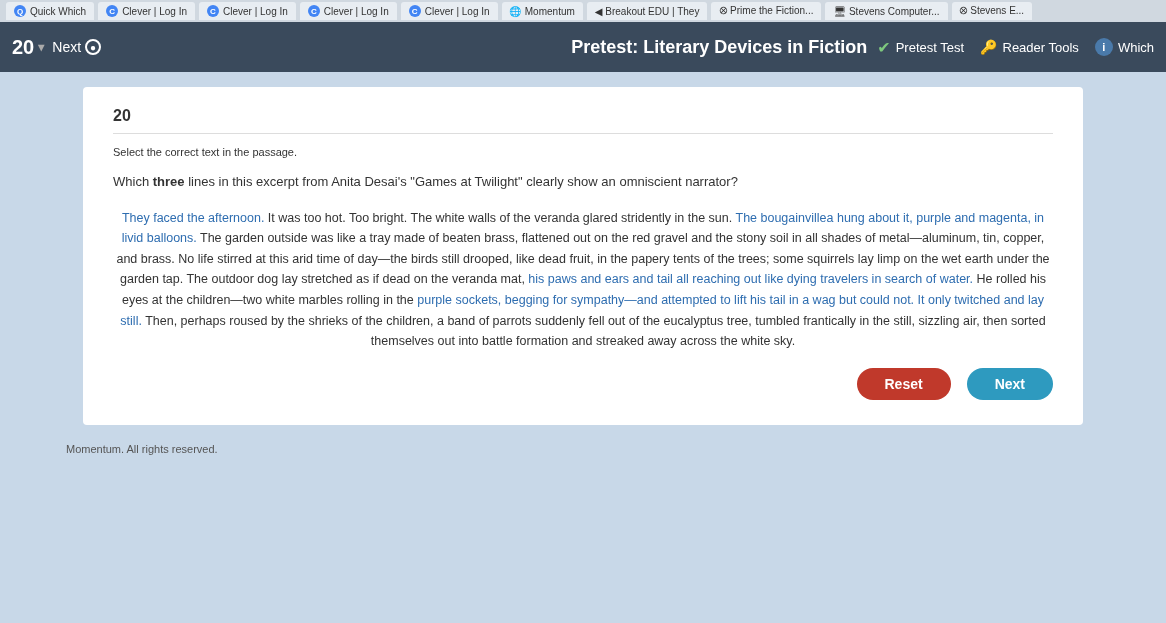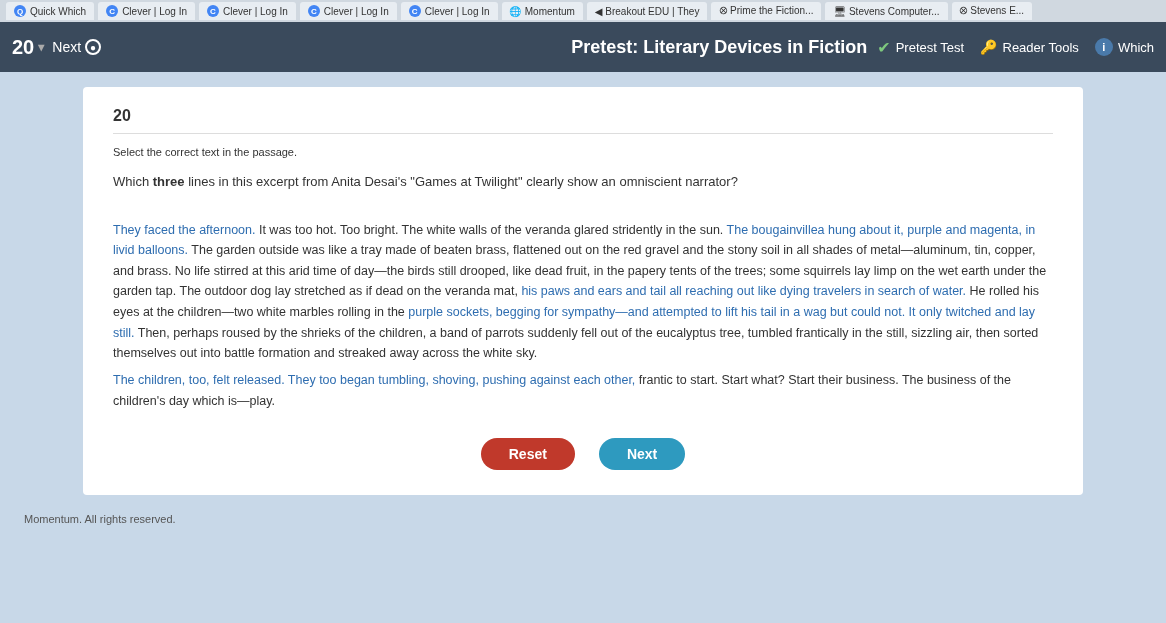--- a/index.html
+++ b/index.html
@@ -143,50 +143,51 @@
       border-bottom: 1px solid #ddd;
     }
     .instruction-text {
       font-size: 11px;
       color: #333;
       margin-bottom: 14px;
     }
     .question-text {
       font-size: 13px;
       color: #333;
-      margin-bottom: 28px;
+      margin-bottom: 16px;
       line-height: 1.5;
     }
     .question-text strong {
       font-weight: bold;
     }
 
     
     .passage {
       font-size: 12.5px;
       line-height: 1.65;
       color: #333;
     }
     .passage p {
       margin-bottom: 6px;
+      text-align: center;
     }
     .highlight-blue {
       color: #2e6db0;
       cursor: pointer;
     }
     .normal-text {
       color: #333;
     }
 
     
     .button-area {
       display: flex;
-      justify-content: center;
-      gap: 24px;
-      margin-top: 27px;
+      justify-content: flex-end;
+      gap: 16px;
+      margin-top: 16px;
     }
     .btn-reset {
       background: #c0392b;
       color: white;
       border: none;
       border-radius: 20px;
       padding: 8px 28px;
       font-size: 14px;
       font-weight: bold;
       cursor: pointer;
@@ -200,21 +201,21 @@
       font-size: 14px;
       font-weight: bold;
       cursor: pointer;
     }
 
     
     .footer {
       text-align: left;
       font-size: 11px;
       color: #555;
-      padding: 8px 24px;
+      padding: 8px 66px;
     }
   </style>
 </head>
 <body>
 
 <div class="browser-bar">
   <div class="browser-tab">
     <span class="c-icon">Q</span>
     <span>Quick Which</span>
   </div>
@@ -287,23 +288,20 @@
     <div class="instruction-text">Select the correct text in the passage.</div>
 
     <div class="question-text">
       <span>Which </span><strong>three</strong><span> lines in this excerpt from Anita Desai's "Games at Twilight" clearly show an omniscient narrator?</span>
     </div>
 
     <div class="passage">
       <p>
         <span class="highlight-blue">They faced the afternoon.</span><span class="normal-text"> It was too hot. Too bright. The white walls of the veranda glared stridently in the sun. </span><span class="highlight-blue">The bougainvillea hung about it, purple and magenta, in livid balloons.</span><span class="normal-text"> The garden outside was like a tray made of beaten brass, flattened out on the red gravel and the stony soil in all shades of metal—aluminum, tin, copper, and brass. No life stirred at this arid time of day—the birds still drooped, like dead fruit, in the papery tents of the trees; some squirrels lay limp on the wet earth under the garden tap.  The outdoor dog lay stretched as if dead on the veranda mat, </span><span class="highlight-blue">his paws and ears and tail all reaching out like dying travelers in search of water.</span><span class="normal-text"> He rolled his eyes at the children—two white marbles rolling in the </span><span class="highlight-blue">purple sockets, begging for sympathy—and attempted to lift his tail in a wag but could not. It only twitched and lay still.</span><span class="normal-text"> Then, perhaps roused by the shrieks of the children, a band of parrots suddenly fell out of the eucalyptus tree, tumbled frantically in the still, sizzling air, then sorted themselves out into battle formation and streaked away across the white sky.</span>
       </p>
-      <p>
-        <span class="highlight-blue">The children, too, felt released.</span><span class="highlight-blue"> They too began tumbling, shoving, pushing against each other,</span><span class="normal-text"> frantic to start. Start what? Start their business. The business of the children's day which is—play.</span>
-      </p>
     </div>
 
     <div class="button-area">
       <button class="btn-reset">Reset</button>
       <button class="btn-next">Next</button>
     </div>
 
   </div>
 </div>
 

